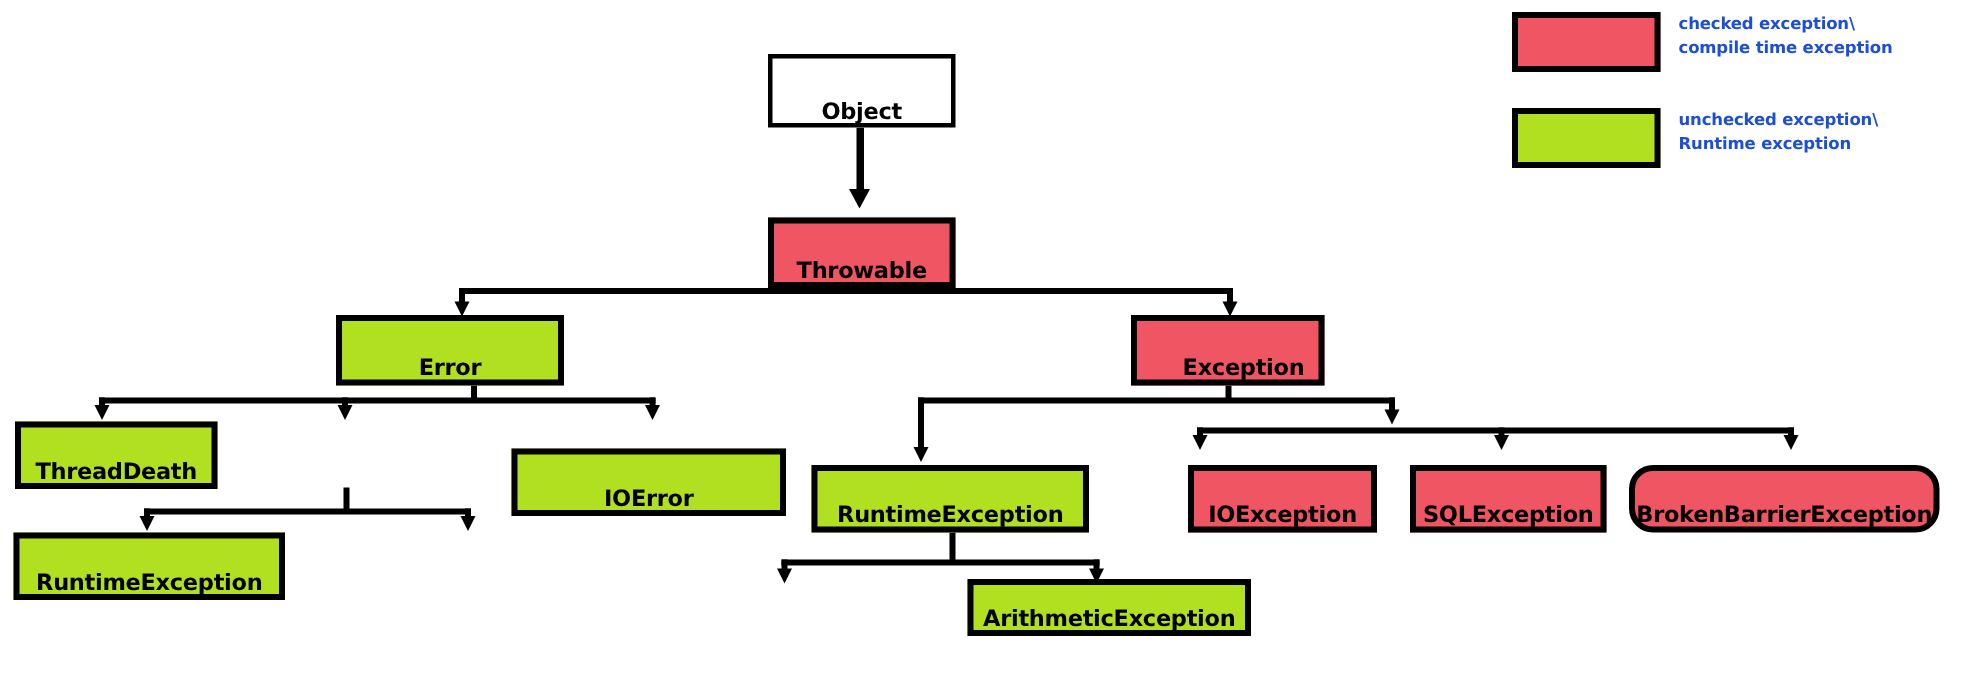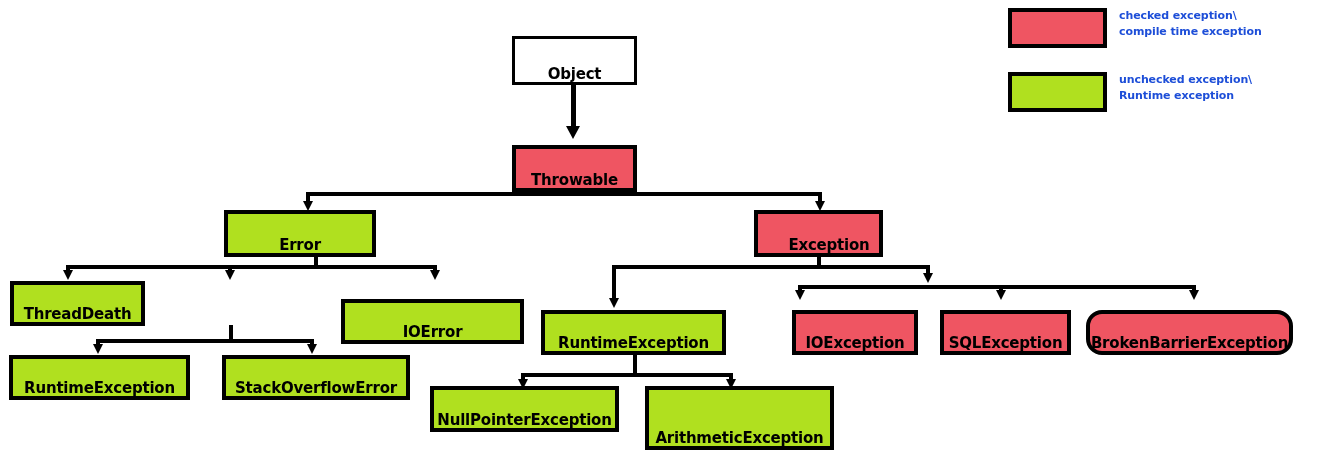--- a/index.html
+++ b/index.html
@@ -149,45 +149,39 @@
 
 
   <div class="node green" style="left:341px; top:281px; width:183px; height:45px;margin-top:18px;">
     <span class="lbl">IOError</span>
   </div>
 
   <div class="node green" style="left:9px; top:355px; width:181px; height:45px;">
     <span class="lbl">RuntimeException</span>
   </div>
 
-  <div class="node green" style="left:222px; top:355px; width:188px; height:45px;">
-    <span class="lbl">StackOverflowError</span>
-  </div>
 
   <div class="node green" style="left:541px; top:310px; width:185px; height:45px;">
     <span class="lbl">RuntimeException</span>
   </div>
 
   <div class="node red" style="left:792px; top:310px; width:126px; height:45px;">
     <span class="lbl">IOException</span>
   </div>
 
   <div class="node red" style="left:940px; top:310px; width:131px; height:45px;">
     <span class="lbl">SQLException</span>
   </div>
 
   <div class="node red" style="left:1086px; top:310px; width:207px; height:45px; overflow:visible;border-radius:16px;">
     <span class="lbl">BrokenBarrierException</span>
   </div>
 
-  <div class="node green" style="left:430px; top:386px; width:189px; height:46px;">
-    <span class="lbl">NullPointerException</span>
-  </div>
 
-  <div class="node green" style="left:645px; top:386px; width:189px; height:64px;">
+  <div class="node green" style="left:645px; top:386px; width:189px; height:38px;">
     <span class="lbl">ArithmeticException</span>
   </div>
 
   <div class="legend-swatch" style="left:1008px; top:8px; width:99px; height:40px; background:#ef5562;"></div>
   <div class="legend-text" style="left:1119px; top:8px; width:200px;">checked exception\
 compile time exception</div>
 
   <div class="legend-swatch" style="left:1008px; top:72px; width:99px; height:40px; background:#b0e01f;"></div>
   <div class="legend-text" style="left:1119px; top:72px; width:200px;">unchecked exception\
  Runtime exception</div>

